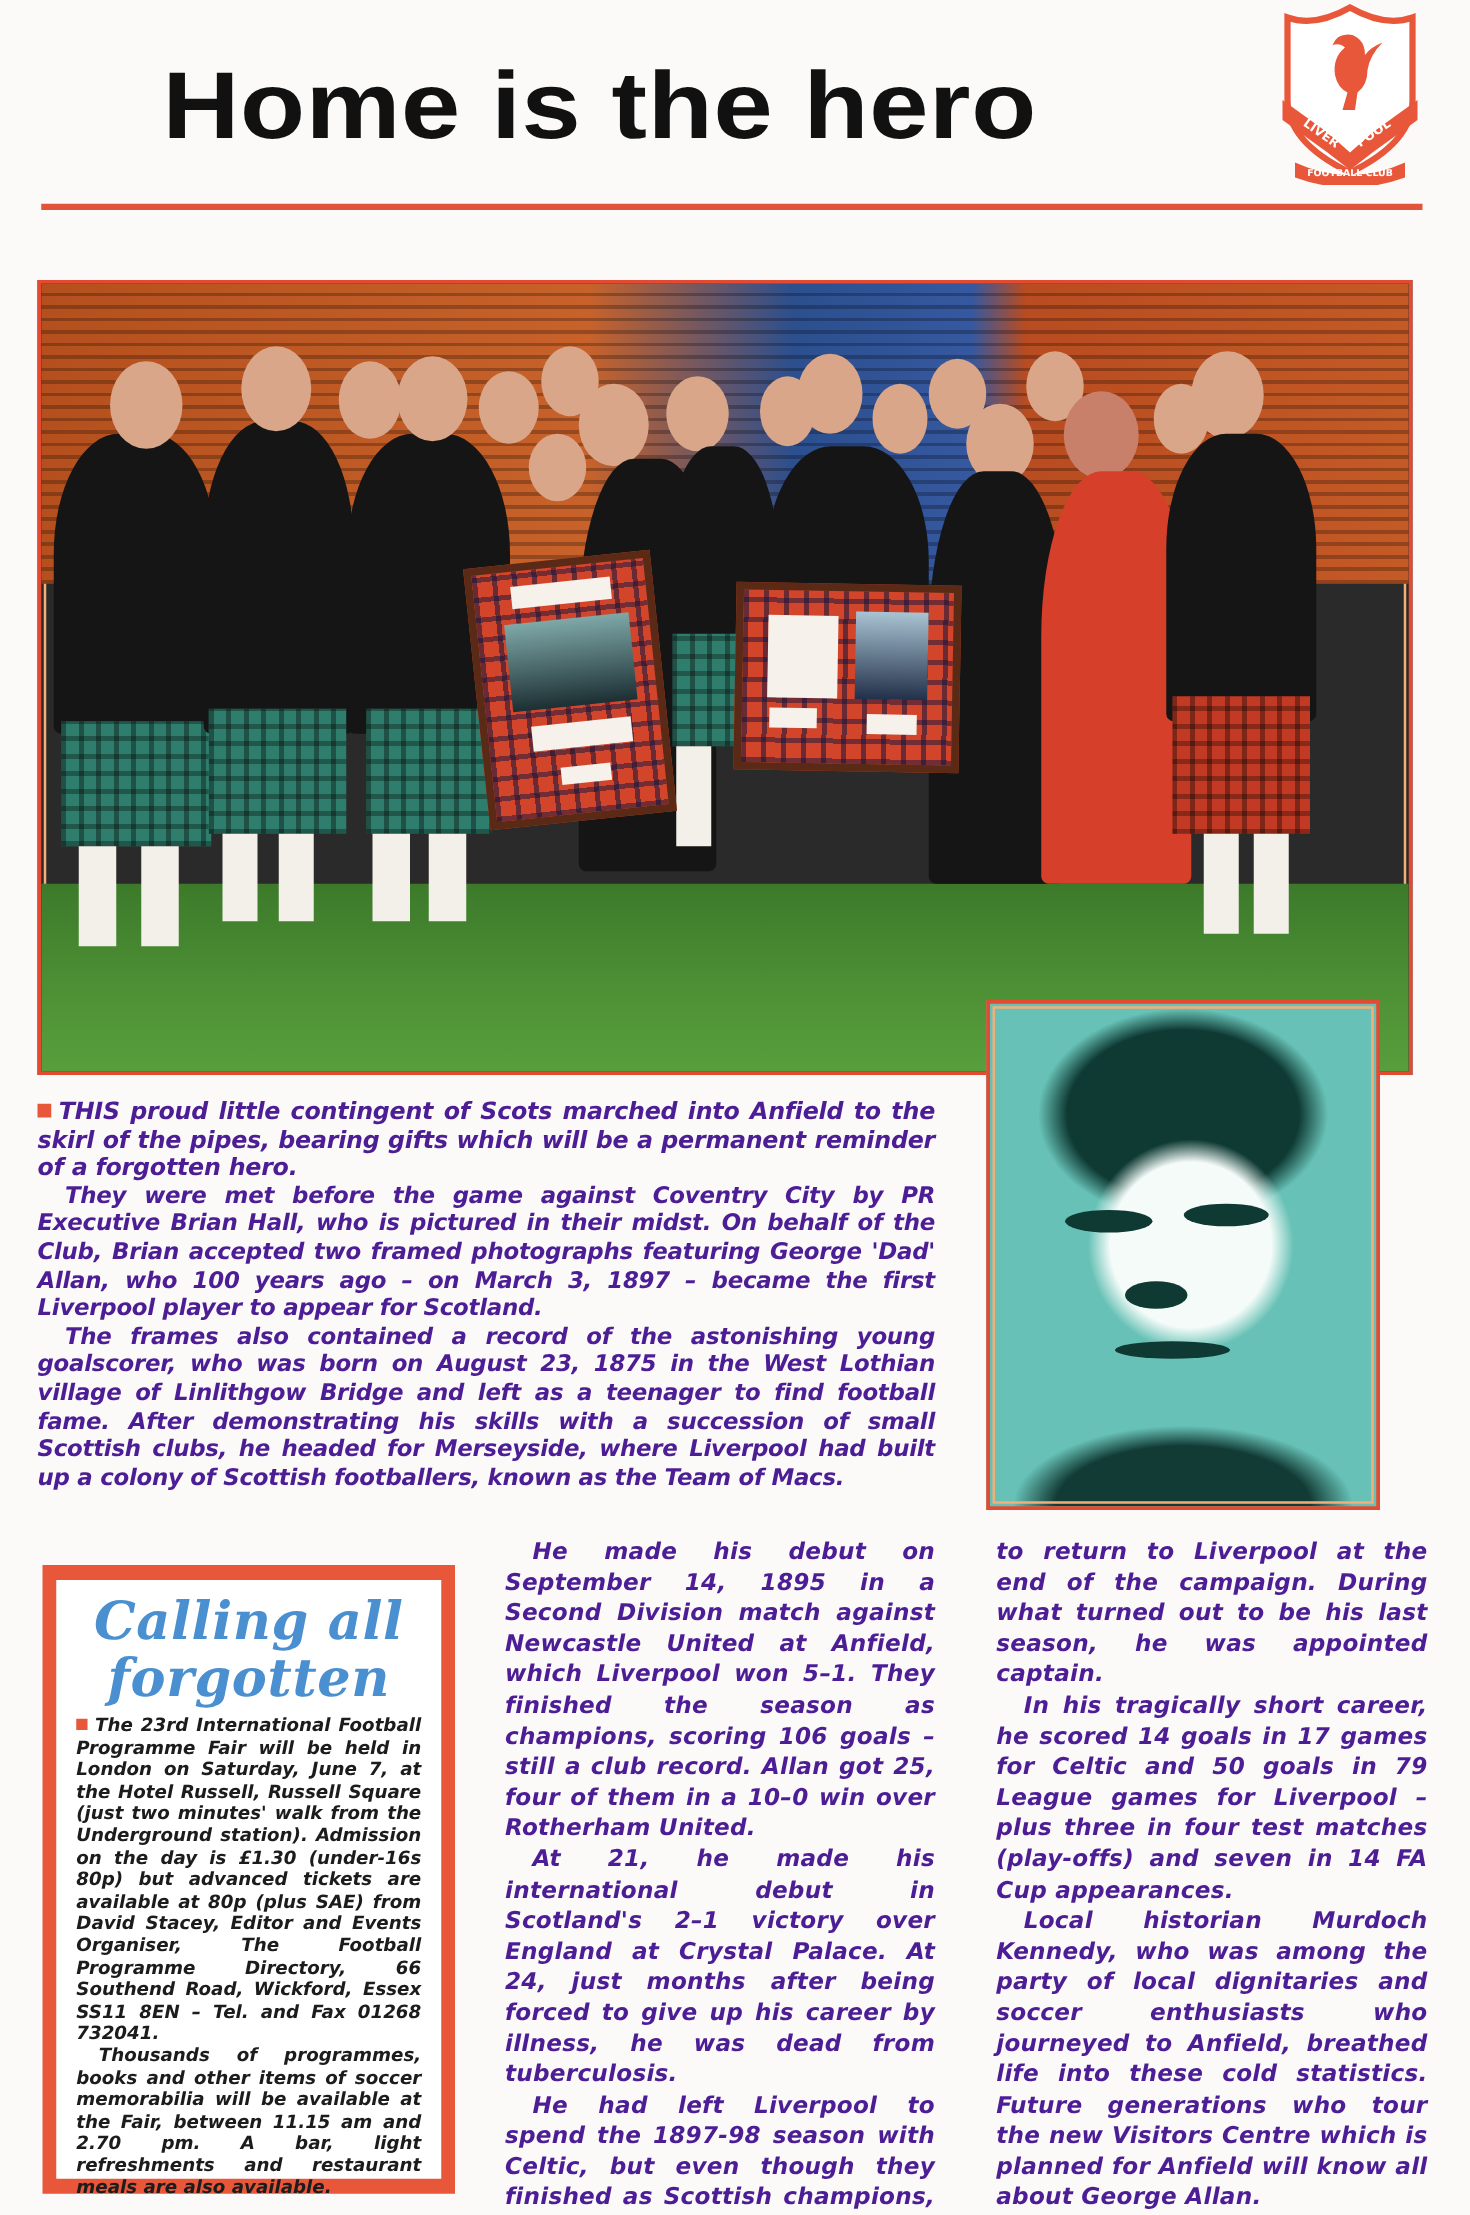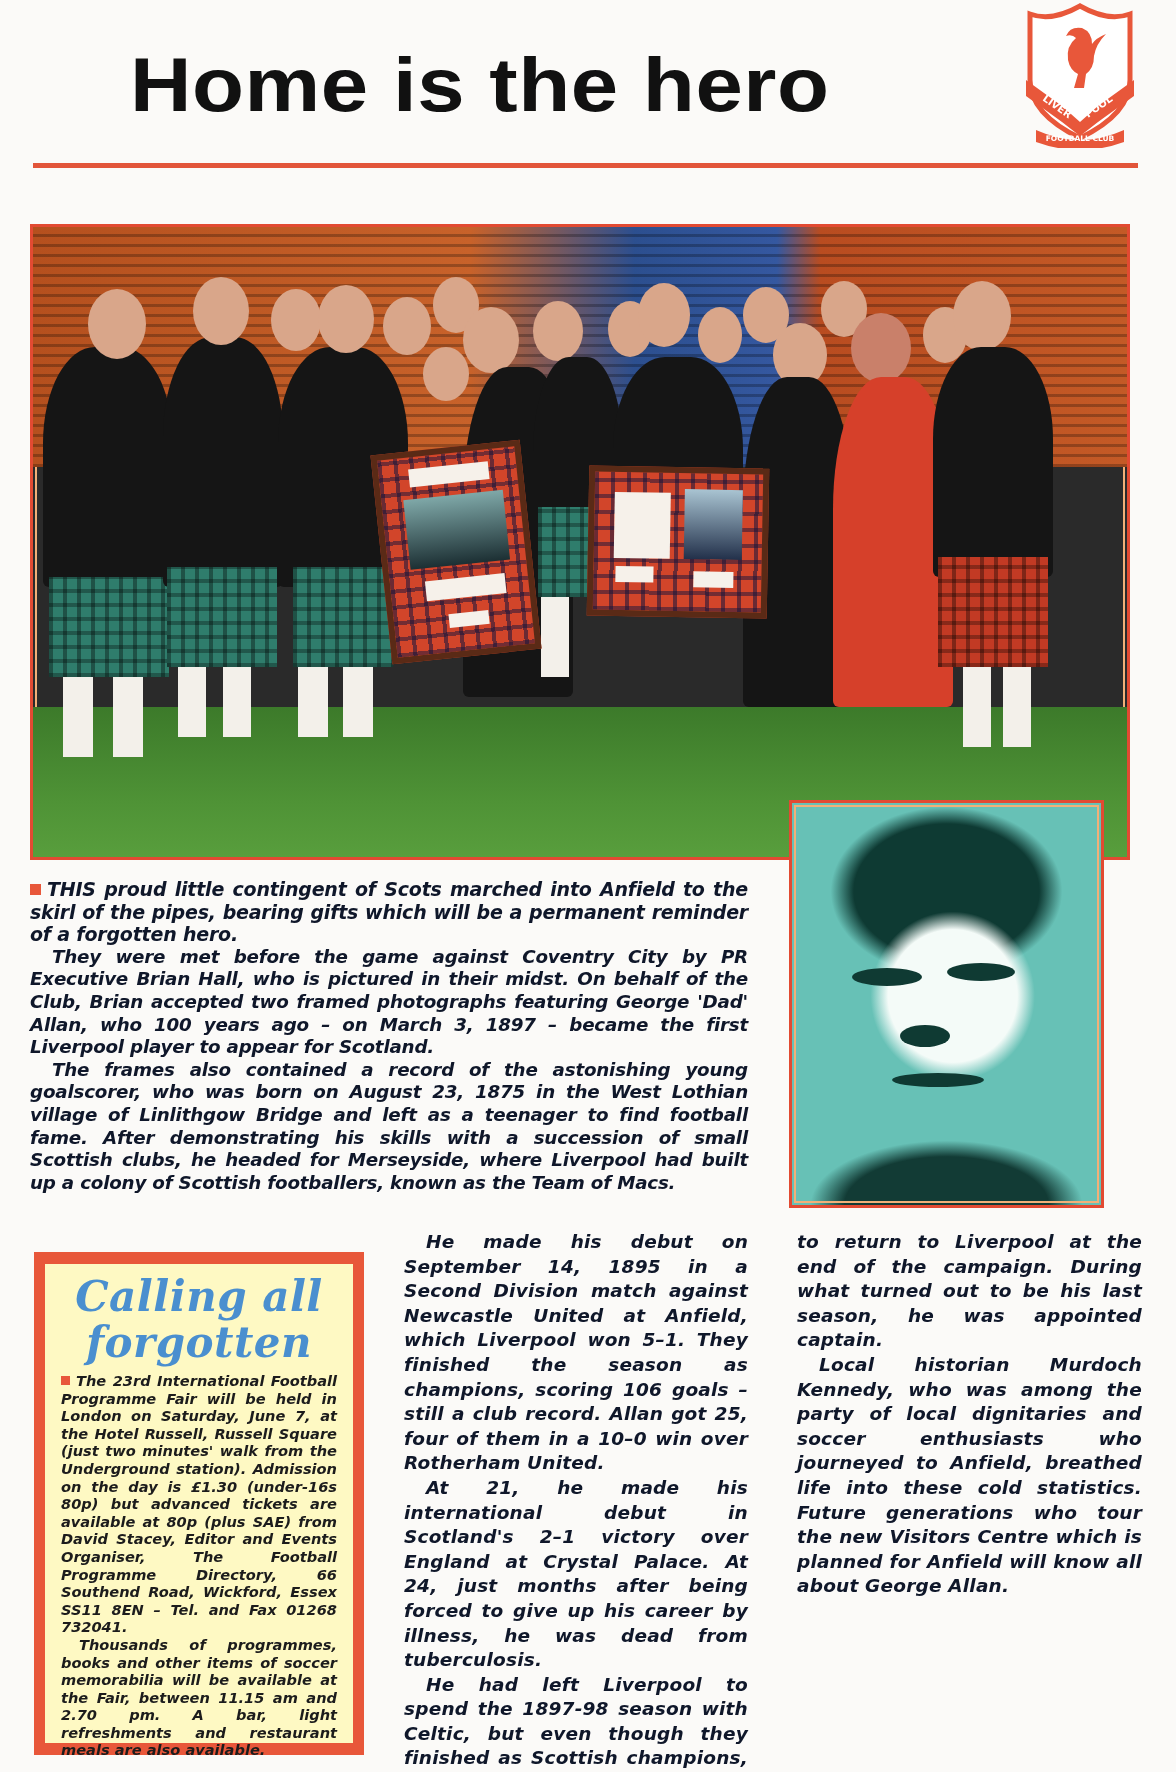--- a/index.html
+++ b/index.html
@@ -51,37 +51,37 @@
       radial-gradient(ellipse 50% 28% at 50% 22%, #0e3a33 0 60%, transparent 75%),
       radial-gradient(ellipse 55% 20% at 50% 100%, #123b35 0 60%, transparent 80%),
       #67c1b6;
     overflow: hidden;
   }
   .portrait .eye { position: absolute; height: 18px; border-radius: 50%; background: #0f3a33; }
   .portrait .mouth { position: absolute; height: 14px; border-radius: 50%; background: #0f3a33; }
 
   .col-text {
     position: absolute; font-family: "DejaVu Sans", sans-serif; font-weight: 700;
-    font-style: oblique; color: #0f172a; text-align: justify;
+    font-style: oblique; color: #4c1d95; text-align: justify;
   }
   .col-text p { text-indent: 22px; }
   .col-text p.lead { text-indent: 0; }
   .bullet { display: inline-block; width: 11px; height: 11px; background: #e8573a; margin-right: 6px; vertical-align: 1px; }
 
   .intro { left: 30px; top: 878px; width: 718px; font-size: 18.3px; line-height: 22.6px; letter-spacing: -0.2px; }
   .intro .lead-big { font-size: 19px; }
 
   .mid { left: 404px; top: 1230px; width: 344px; font-size: 18.5px; line-height: 24.6px; letter-spacing: 0.2px; }
   .right { left: 797px; top: 1230px; width: 345px; font-size: 18.5px; line-height: 24.6px; letter-spacing: 0.2px; }
 
   .box {
     position: absolute; left: 34px; top: 1252px; width: 330px; height: 503px;
     background: #e8573a; padding: 12px 11px;
   }
-  .box-inner { width: 100%; height: 100%; background: #fef9c3; padding: 10px 16px 3px 16px; }
+  .box-inner { width: 100%; height: 100%; background: #ffffff; padding: 10px 16px 3px 16px; }
   .box-title {
     font-family: "DejaVu Serif", serif; font-weight: 700; font-style: italic;
     color: #4a8fcf; font-size: 42px; line-height: 46px; text-align: center; letter-spacing: 0.5px;
   }
   .box-body { font-family: "DejaVu Sans", sans-serif; font-weight: 700; font-style: oblique;
     font-size: 14.6px; line-height: 17.6px; color: #1c1c1c; text-align: justify; margin-top: 6px; }
   .box-body p { text-indent: 18px; }
   .box-body p.lead { text-indent: 0; }
   .box-body .bullet { width: 9px; height: 9px; }
 </style>
@@ -195,14 +195,15 @@
 </div>
 
 <div class="col-text mid">
   <p>He made his debut on September 14, 1895 in a Second Division match against Newcastle United at Anfield, which Liverpool won 5–1. They finished the season as champions, scoring 106 goals – still a club record. Allan got 25, four of them in a 10–0 win over Rotherham United.</p>
   <p>At 21, he made his international debut in Scotland's 2–1 victory over England at Crystal Palace. At 24, just months after being forced to give up his career by illness, he was dead from tuberculosis.</p>
   <p style="text-align-last: justify;">He had left Liverpool to spend the 1897-98 season with Celtic, but even though they finished as Scottish champions, he decided</p>
 </div>
 
 <div class="col-text right">
   <p class="lead">to return to Liverpool at the end of the campaign. During what turned out to be his last season, he was appointed captain.</p>
+  <p>In his tragically short career, he scored 14 goals in 17 games for Celtic and 50 goals in 79 League games for Liverpool – plus three in four test matches (play-offs) and seven in 14 FA Cup appearances.</p>
   <p>Local historian Murdoch Kennedy, who was among the party of local dignitaries and soccer enthusiasts who journeyed to Anfield, breathed life into these cold statistics. Future generations who tour the new Visitors Centre which is planned for Anfield will know all about George Allan.</p>
 </div>
 
 </body></html>

